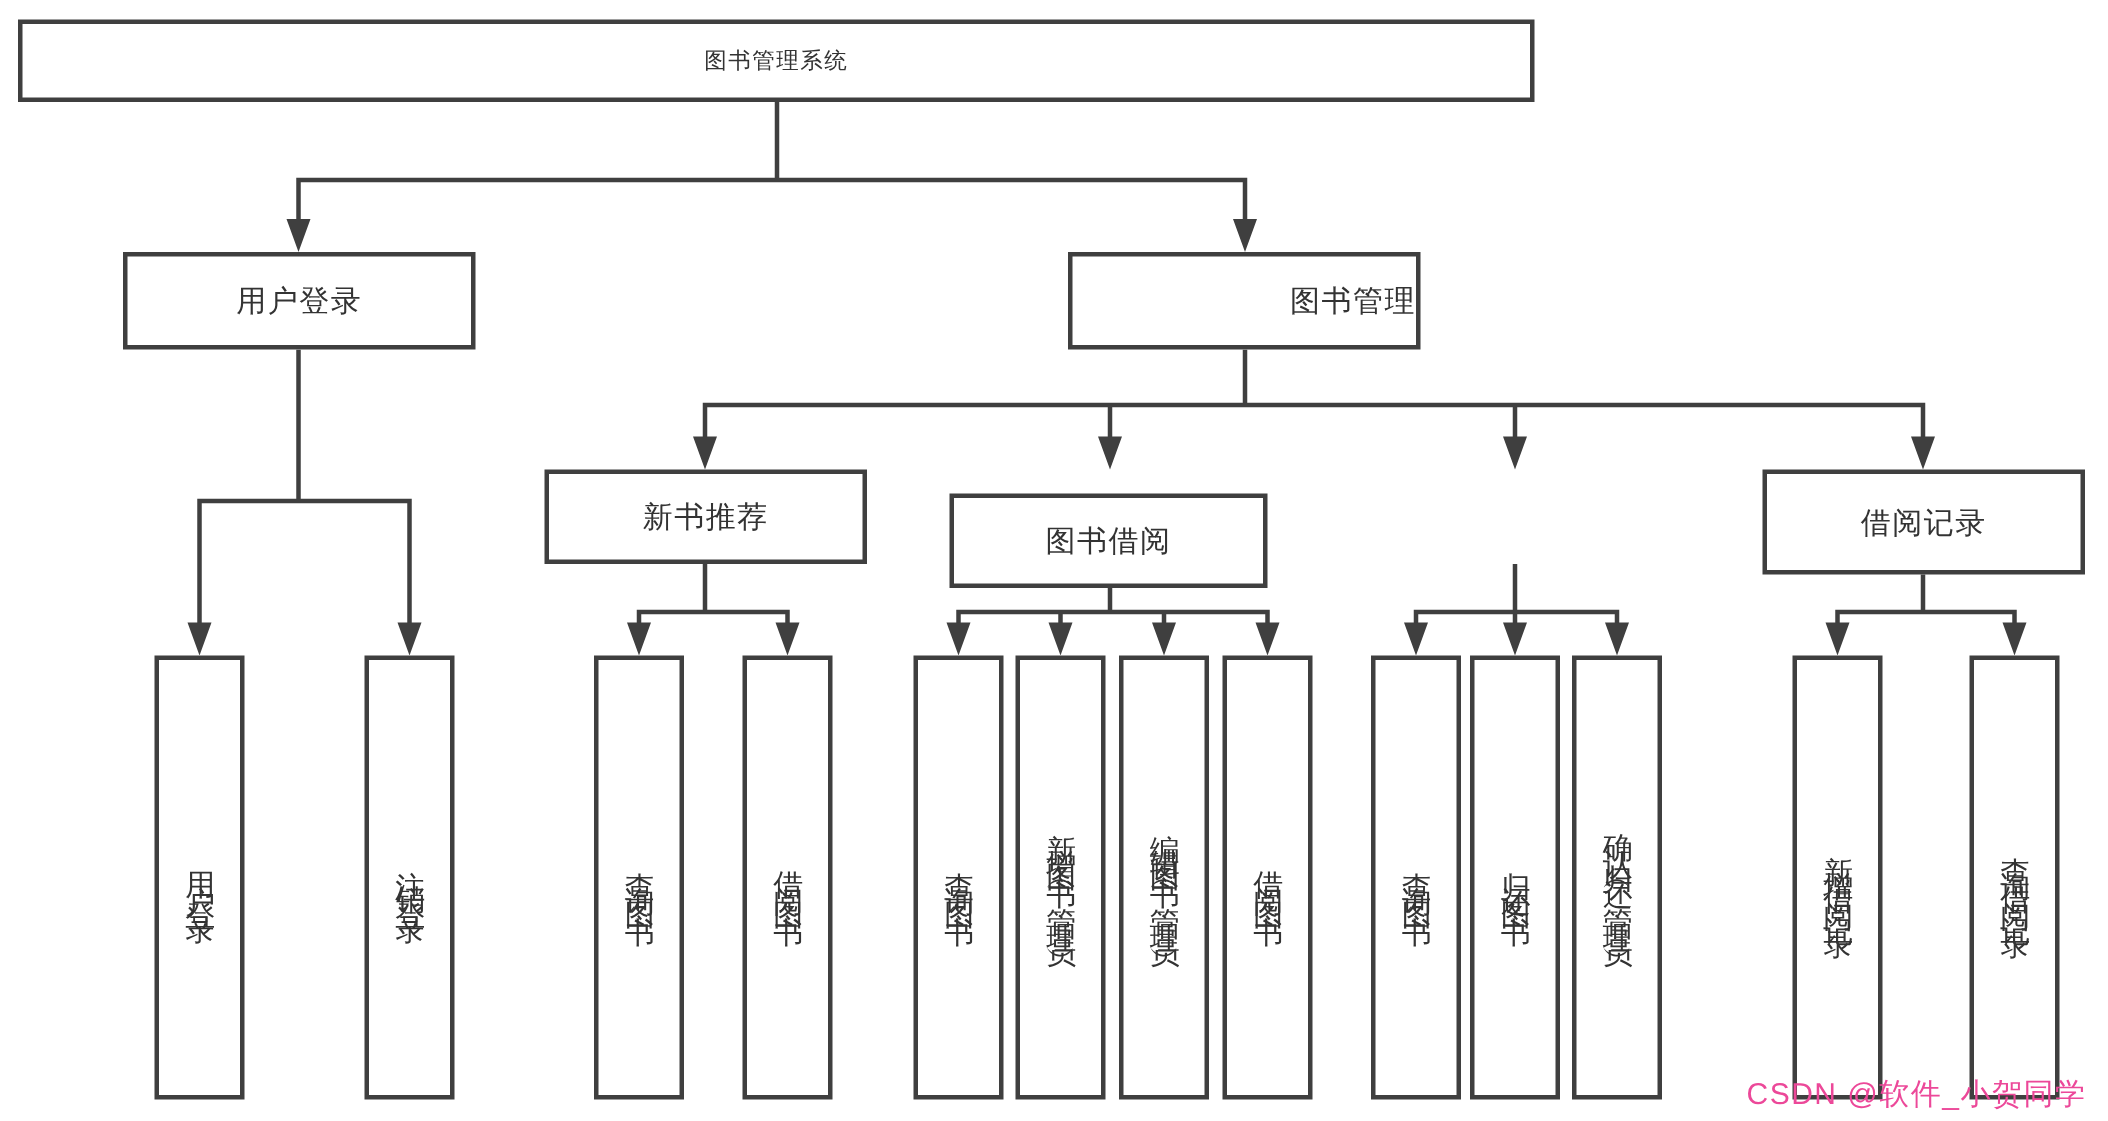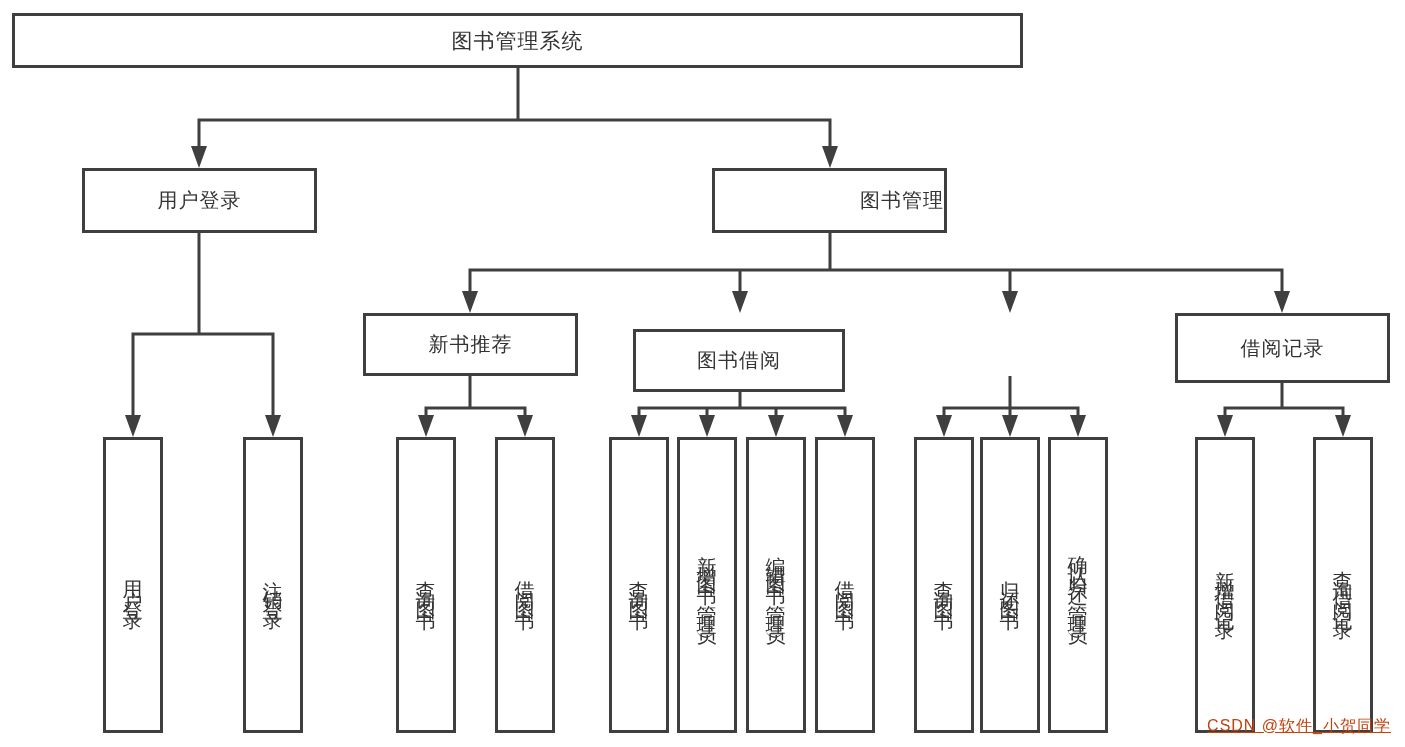--- a/index.html
+++ b/index.html
@@ -28,39 +28,38 @@
     display: flex;
     align-items: center;
     justify-content: center;
     color: #333333;
   }
   .h-label {
     font-size: 20px;
     letter-spacing: 1px;
     white-space: nowrap;
   }
-  .root-label { font-size: 21px; }
+  .root-label { font-size: 15px; }
   .v-label {
     writing-mode: vertical-rl;
     text-orientation: mixed;
     font-size: 20px;
     line-height: 1;
     letter-spacing: 10px;
     white-space: nowrap;
   }
   .watermark {
     position: absolute;
     top: 716px;
     right: 14px;
-    font-size: 16px;
-    color: #c2410c;
+    font-size: 20px;
+    color: #ec4899;
     letter-spacing: 1px;
     white-space: nowrap;
     z-index: 5;
-    text-decoration: underline;
   }
 </style>
 </head>
 <body>
 
 <div id="canvas">
 
   <svg id="connectors" viewBox="0 0 1405 747" xmlns="http://www.w3.org/2000/svg">
     <path fill="none" stroke="#3f3f3f" stroke-width="3" d="
       M518 68 V121

